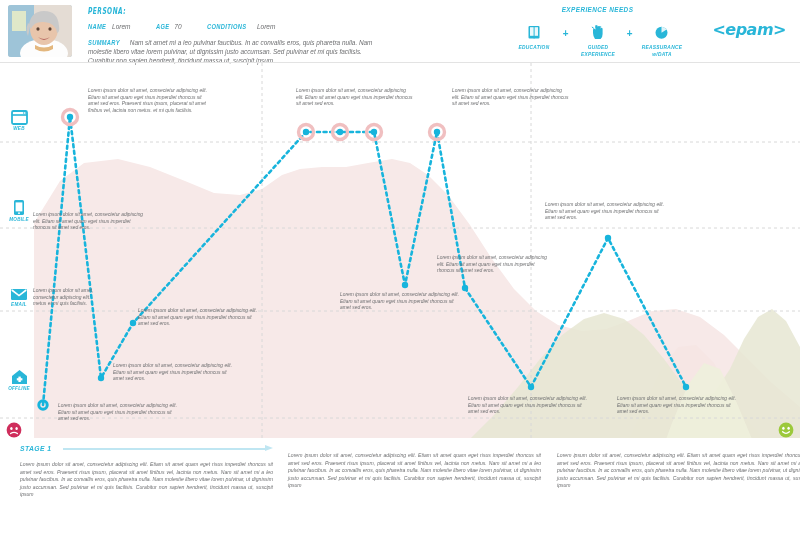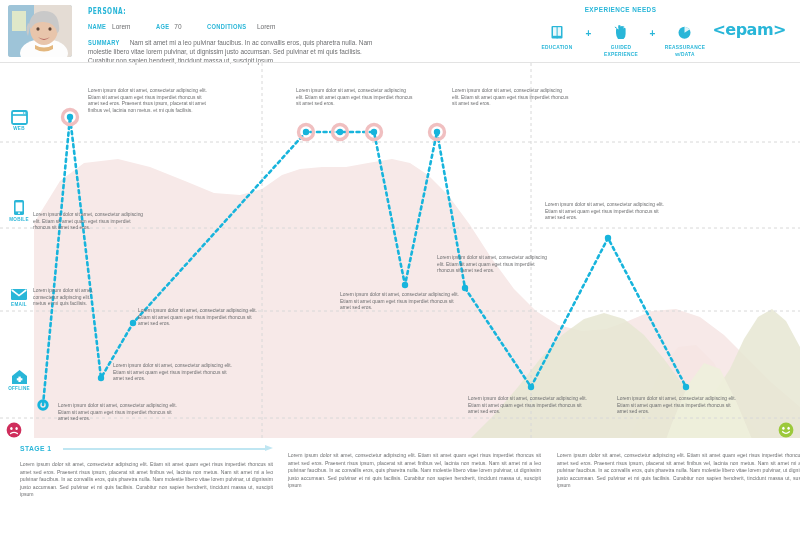--- a/index.html
+++ b/index.html
@@ -3,21 +3,21 @@
 <meta charset="utf-8">
 <style>
   html,body{margin:0;padding:0;}
   body{
     width:800px;height:536px;overflow:hidden;
     background:#ffffff;
     font-family:"Liberation Sans", sans-serif;
     color:#58585a;
     position:relative;
   }
-  .page{position:relative;width:800px;height:412px;}
+  .page{position:relative;width:800px;height:412px;font-style:italic;}
 
   
   .header{position:absolute;left:0;top:0;width:800px;height:62px;background:#fff;}
   .persona-photo{
     position:absolute;left:8px;top:5px;width:64px;height:52px;
     border-radius:3px;overflow:hidden;background:#9fb8c6;
   }
   .persona-photo svg{display:block;}
 
   .persona-block{position:absolute;left:88px;top:7px;width:330px;}
@@ -35,21 +35,21 @@
   .gap-age{display:inline-block;width:22px;}
   .gap-cond{display:inline-block;width:22px;}
   .summary{margin-top:7px;font-size:6.4px;line-height:9px;color:#6d6e70;width:300px;}
   .summary .lbl{
     color:#29b6d8;font-weight:bold;font-size:7px;letter-spacing:.4px;
     display:inline-block;transform:scaleX(.82);transform-origin:left center;
     margin-right:3px;
   }
 
   
-  .needs{position:absolute;left:528px;top:5px;width:185px;text-align:center;}
+  .needs{position:absolute;left:505px;top:5px;width:185px;text-align:center;}
   .needs-title{
     font-size:7.5px;font-weight:bold;color:#29b6d8;letter-spacing:.5px;
     transform:scaleX(.85);transform-origin:center;
   }
   .needs-row{display:flex;align-items:flex-start;justify-content:center;margin-top:9px;}
   .need{width:52px;text-align:center;}
   .need-ico{height:18px;display:flex;align-items:center;justify-content:center;}
   .need-lbl{
     font-size:5.5px;font-weight:bold;color:#29b6d8;letter-spacing:.3px;
     line-height:7px;margin-top:3px;transform:scaleX(.88);

